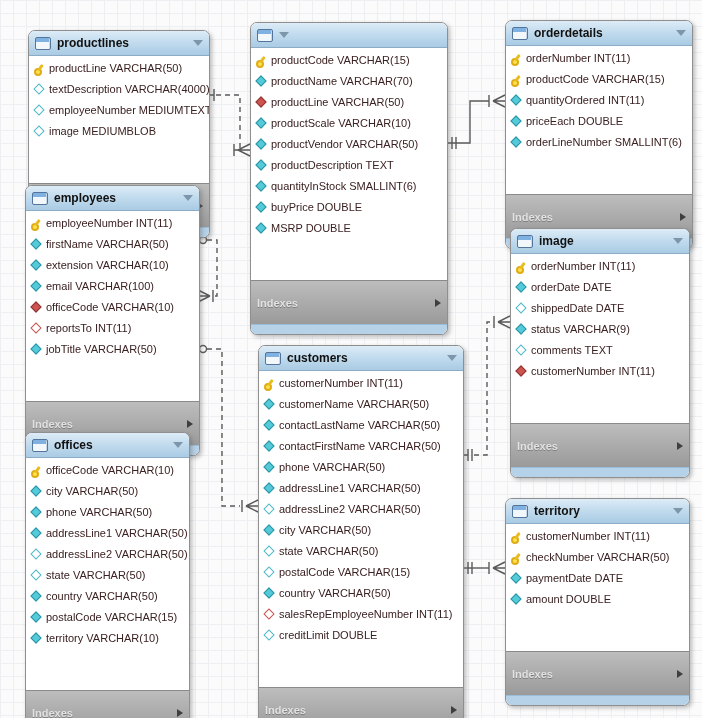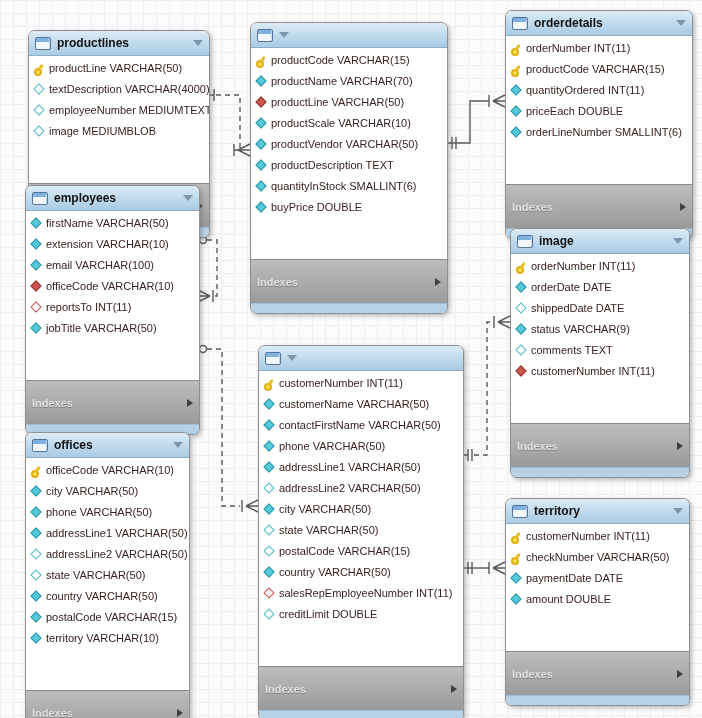--- a/index.html
+++ b/index.html
@@ -187,29 +187,33 @@
     <span class="ftext">productDescription TEXT</span>
   </div>
         <div class="frow">
     <span class="fi ic-not-null"></span>
     <span class="ftext">quantityInStock SMALLINT(6)</span>
   </div>
         <div class="frow">
     <span class="fi ic-not-null"></span>
     <span class="ftext">buyPrice DOUBLE</span>
   </div>
-      </div>
-    <div class="tfoot">
-      <span class="flabel">Indexes</span>
-      <span class="expand-arrow"></span>
-    </div>
-    <div class="tstrip"></div>
-  </div>
-
-  <div class="table" style="left:505px;top:10px;width:186px">
+        <div class="frow">
+    <span class="fi ic-not-null"></span>
+    <span class="ftext">MSRP DOUBLE</span>
+  </div>
+      </div>
+    <div class="tfoot">
+      <span class="flabel">Indexes</span>
+      <span class="expand-arrow"></span>
+    </div>
+    <div class="tstrip"></div>
+  </div>
+
+  <div class="table" style="left:505px;top:20px;width:186px">
     <div class="thead">
       <span class="table-icon"></span>
       <span class="ttitle">orderdetails</span>
       <span class="collapse-arrow"></span>
     </div>
     <div class="tbody">
         <div class="frow">
     <span class="fi ic-primary-key"></span>
     <span class="ftext">orderNumber INT(11)</span>
   </div>
@@ -237,20 +241,24 @@
     <div class="tstrip"></div>
   </div>
 
   <div class="table" style="left:25px;top:185px;width:173px">
     <div class="thead">
       <span class="table-icon"></span>
       <span class="ttitle">employees</span>
       <span class="collapse-arrow"></span>
     </div>
     <div class="tbody">
+        <div class="frow">
+    <span class="fi ic-primary-key"></span>
+    <span class="ftext">employeeNumber INT(11)</span>
+  </div>
         <div class="frow">
     <span class="fi ic-not-null"></span>
     <span class="ftext">firstName VARCHAR(50)</span>
   </div>
         <div class="frow">
     <span class="fi ic-not-null"></span>
     <span class="ftext">extension VARCHAR(10)</span>
   </div>
         <div class="frow">
     <span class="fi ic-not-null"></span>
@@ -311,30 +319,35 @@
     <div class="tfoot">
       <span class="flabel">Indexes</span>
       <span class="expand-arrow"></span>
     </div>
     <div class="tstrip"></div>
   </div>
 
   <div class="table" style="left:258px;top:345px;width:204px">
     <div class="thead">
       <span class="table-icon"></span>
+      <span class="ttitle">customers</span>
       <span class="collapse-arrow"></span>
     </div>
     <div class="tbody">
         <div class="frow">
     <span class="fi ic-primary-key"></span>
     <span class="ftext">customerNumber INT(11)</span>
   </div>
         <div class="frow">
     <span class="fi ic-not-null"></span>
     <span class="ftext">customerName VARCHAR(50)</span>
+  </div>
+        <div class="frow">
+    <span class="fi ic-not-null"></span>
+    <span class="ftext">contactLastName VARCHAR(50)</span>
   </div>
         <div class="frow">
     <span class="fi ic-not-null"></span>
     <span class="ftext">contactFirstName VARCHAR(50)</span>
   </div>
         <div class="frow">
     <span class="fi ic-not-null"></span>
     <span class="ftext">phone VARCHAR(50)</span>
   </div>
         <div class="frow">

